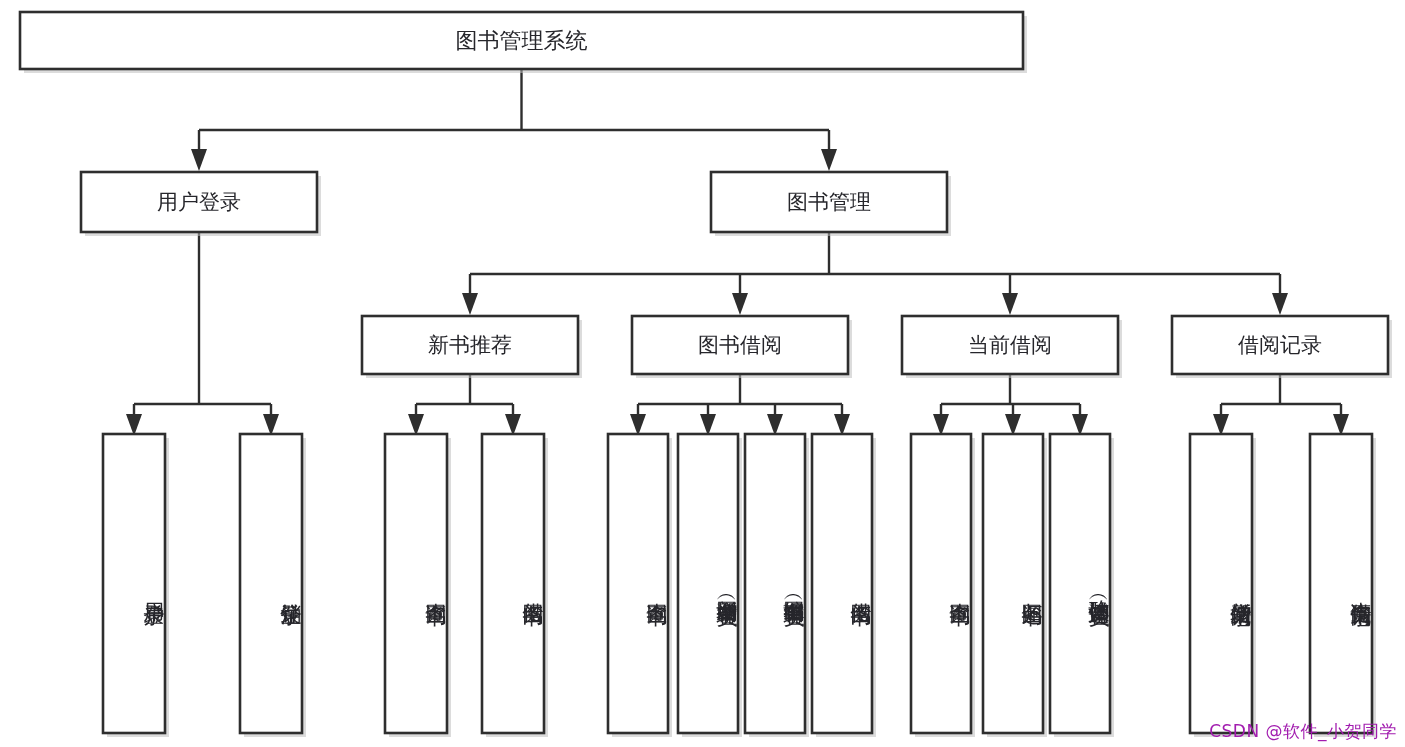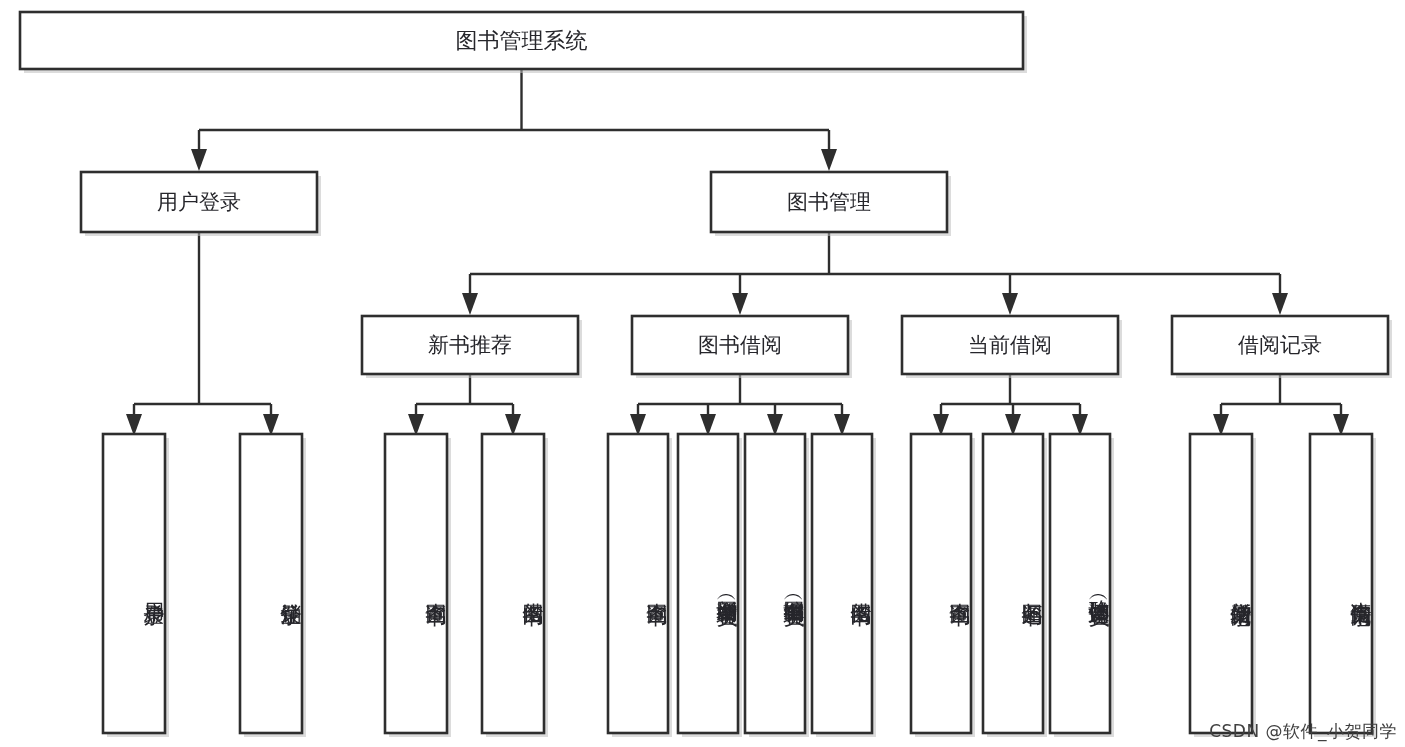--- a/index.html
+++ b/index.html
@@ -66,21 +66,21 @@
     justify-content: center;
     white-space: nowrap;
     pointer-events: none;
   }
   .watermark {
     position: absolute;
     right: 8px;
     bottom: 4px;
     font-family: "DejaVu Sans", "Liberation Sans", sans-serif;
     font-size: 17px;
-    color: #404040;
+    color: #a21caf;
     letter-spacing: 0.5px;
     white-space: nowrap;
   }
 </style>
 </head>
 <body>
 
 <div id="diagram-root">
 
   <svg class="flow" viewBox="0 0 1405 747">

